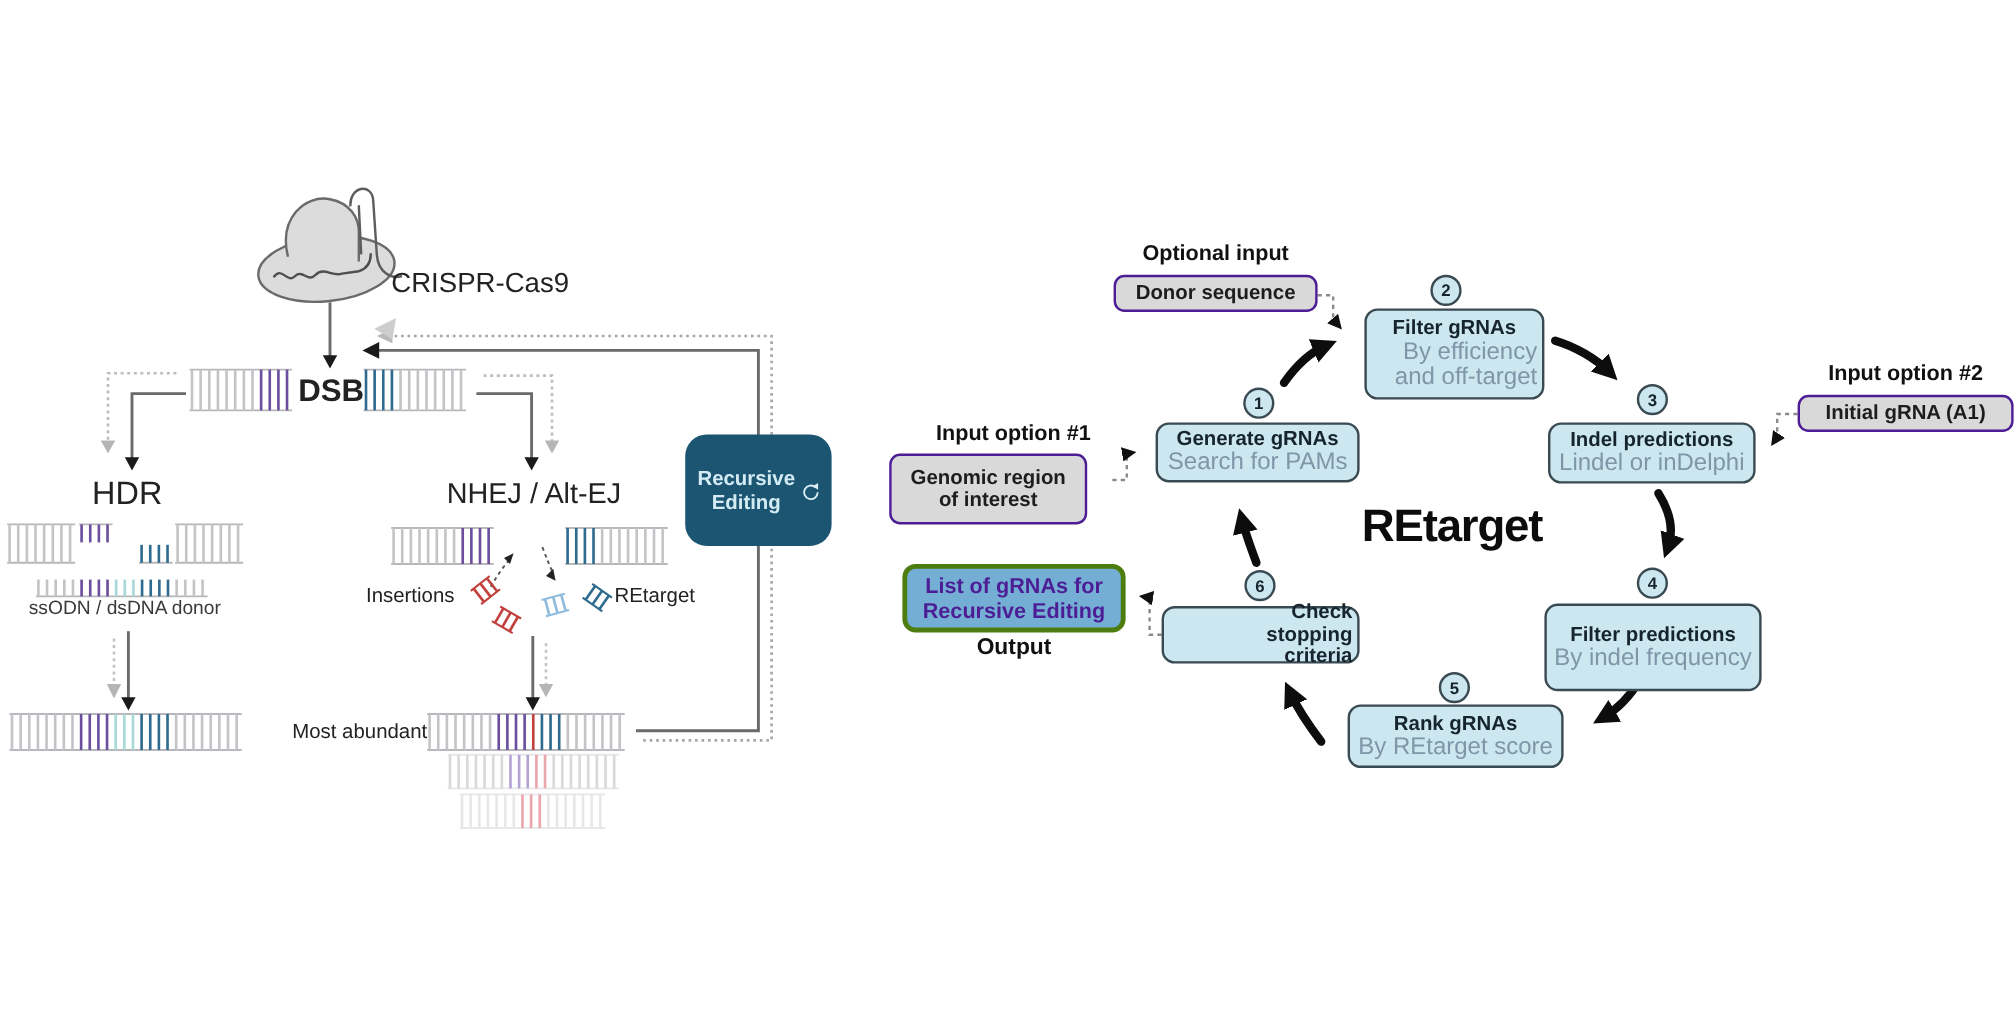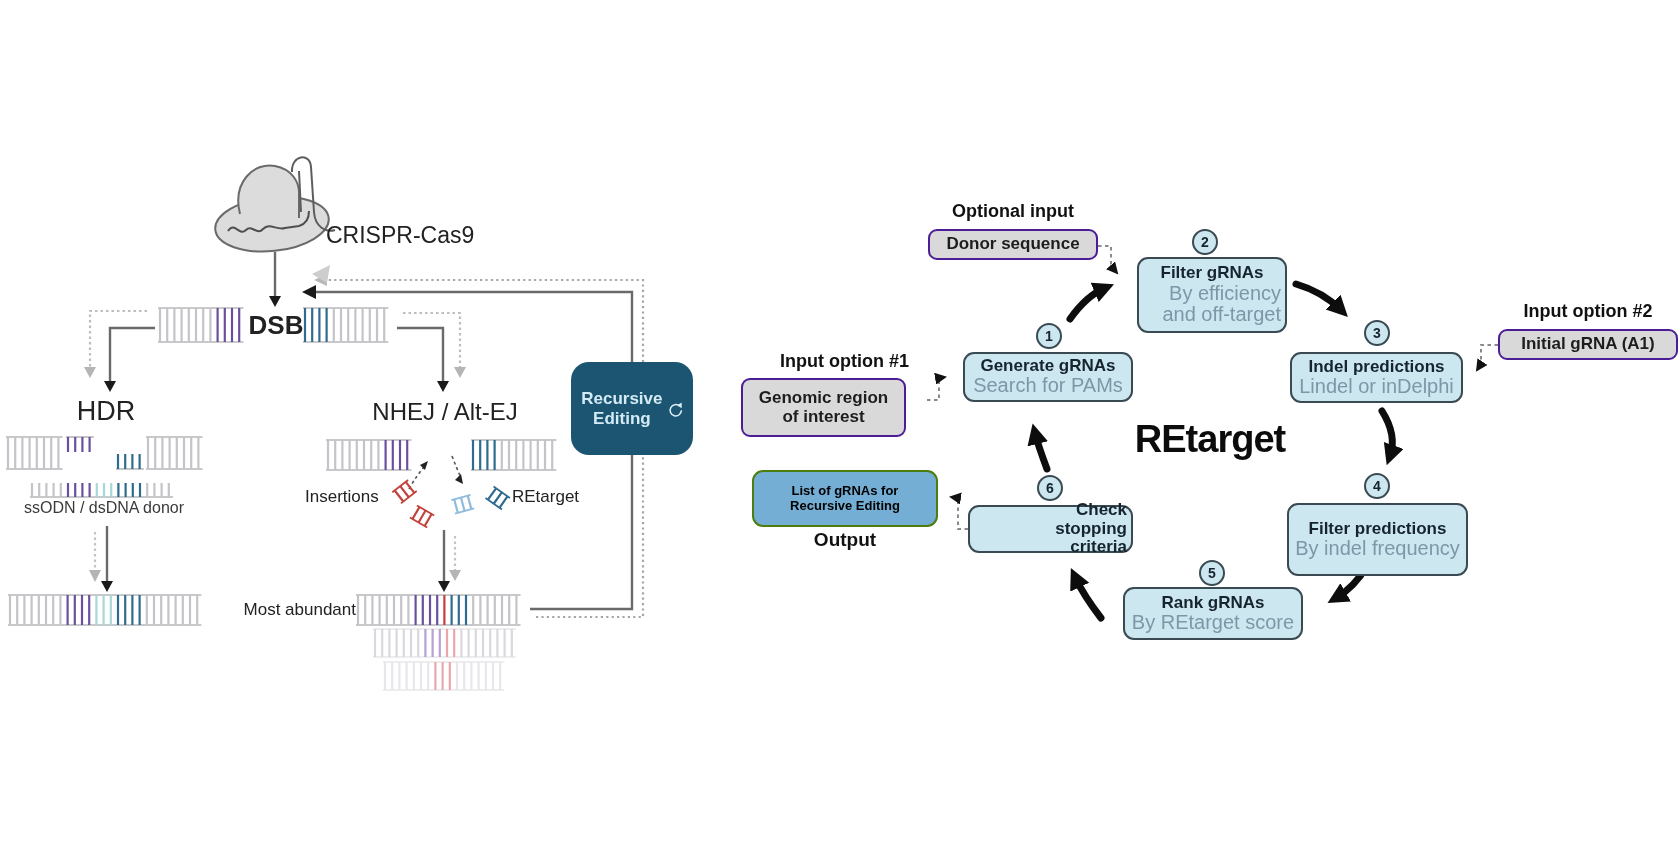--- a/index.html
+++ b/index.html
@@ -15,23 +15,23 @@
             justify-content:center;text-align:right;line-height:1.08;padding:2px 4px;box-sizing:border-box;}
   .step-title{font-weight:bold;font-size:17px;color:var(--step-text);}
   .step-sub{font-size:20px;color:var(--step-sub);font-weight:500;}
   .num-circle{position:absolute;width:26px;height:26px;border-radius:50%;background:var(--step-fill);
               border:2px solid var(--step-border);box-sizing:border-box;display:flex;align-items:center;
               justify-content:center;font-size:14px;font-weight:bold;color:var(--step-text);}
   .gray-box{position:absolute;background:var(--gray-fill);border:2px solid #4c1d95;border-radius:9px;
             display:flex;align-items:center;justify-content:center;text-align:center;
             font-weight:bold;font-size:17px;color:#1d1d1d;line-height:1.1;box-sizing:border-box;padding:1px 6px;}
   .io-header{position:absolute;font-weight:bold;font-size:18px;color:#111;text-align:center;}
-  .output-box{position:absolute;background:var(--output-fill);border:2px solid #4d7c0f;border-radius:11px;
+  .output-box{position:absolute;background:var(--output-fill);border:4px solid #4d7c0f;border-radius:11px;
               display:flex;align-items:center;justify-content:center;text-align:center;font-weight:bold;
-              font-size:13px;color:#000000;line-height:1.12;box-sizing:border-box;padding:2px 8px;}
+              font-size:18px;color:#4c1d95;line-height:1.12;box-sizing:border-box;padding:2px 8px;}
   .retarget-title{position:absolute;font-size:38px;font-weight:800;letter-spacing:-1px;color:#0c0c0c;text-align:center;}
 
   
   .recursive-box{position:absolute;background:var(--dark-teal);border-radius:18px;
                  display:flex;flex-direction:row;align-items:center;justify-content:center;
                  text-align:center;color:var(--dark-teal-text);font-weight:bold;font-size:17px;line-height:1.12;
                  box-sizing:border-box;padding:6px 8px;}
 </style>
 </head>
 <body>

